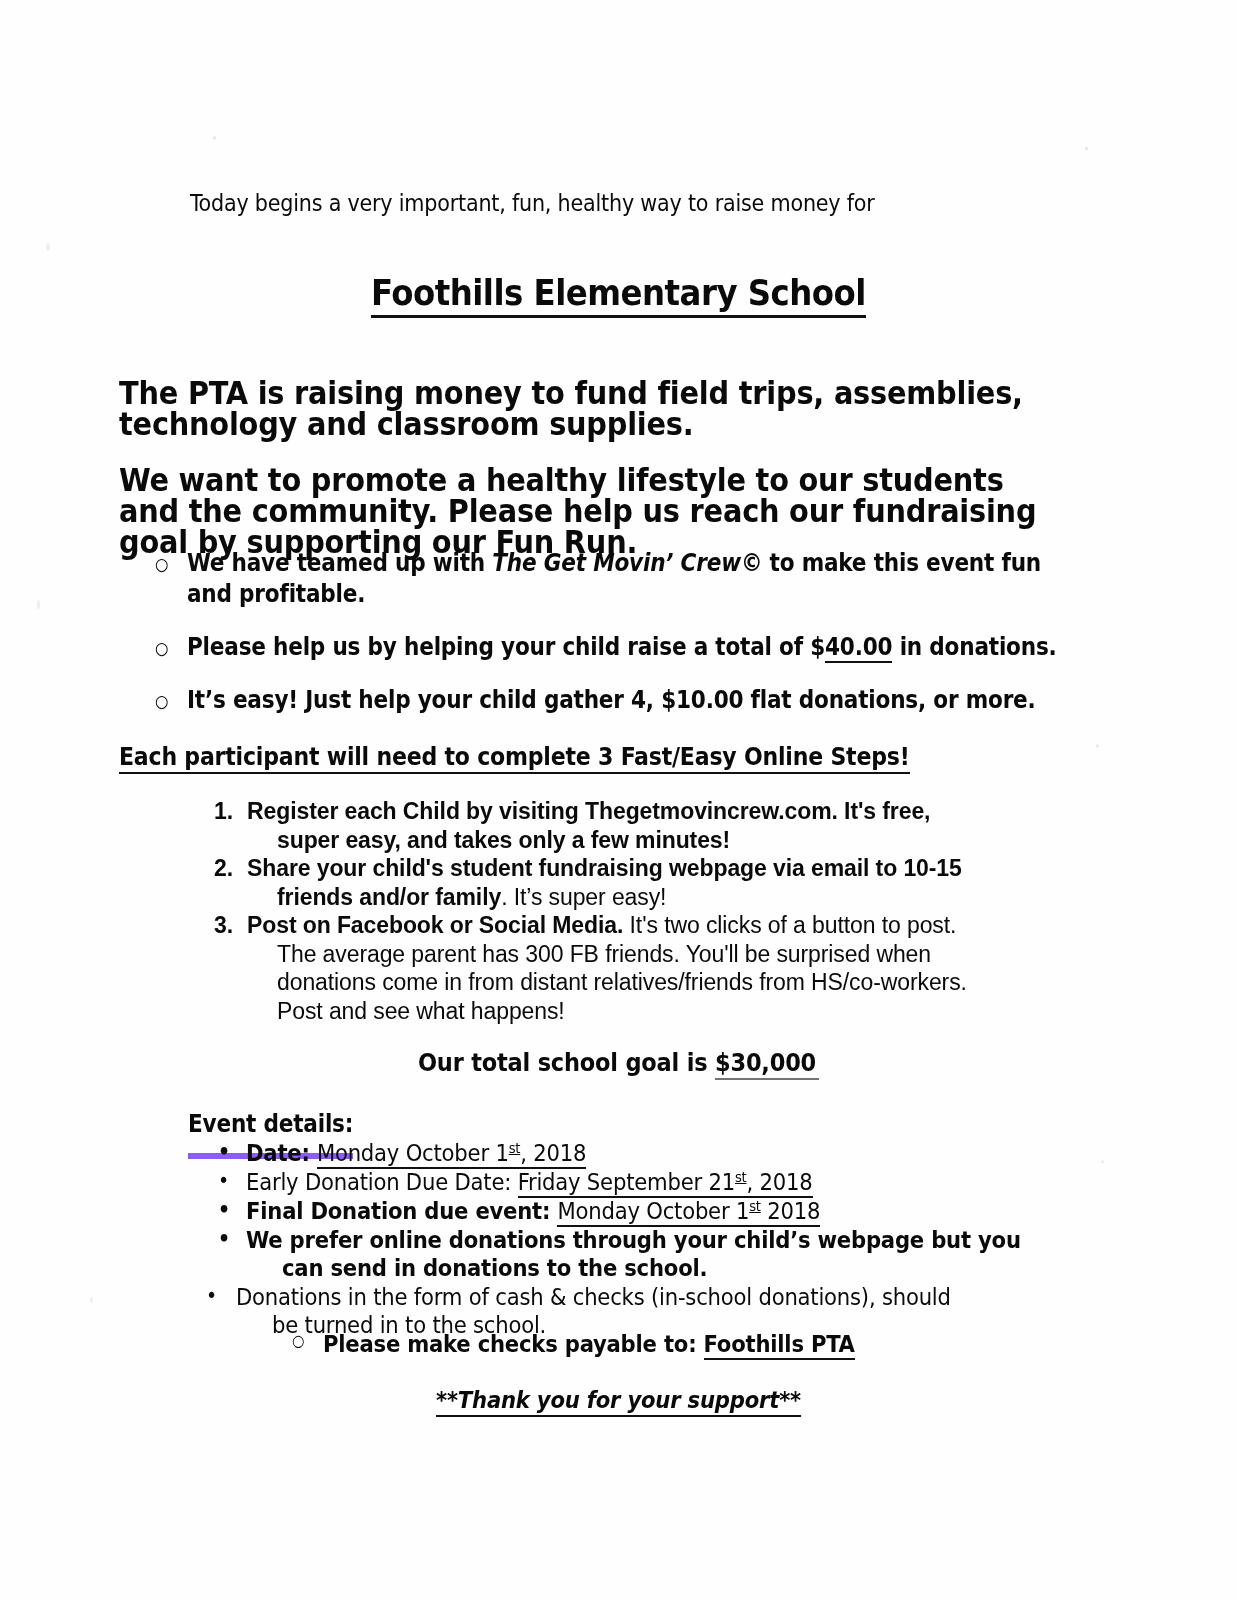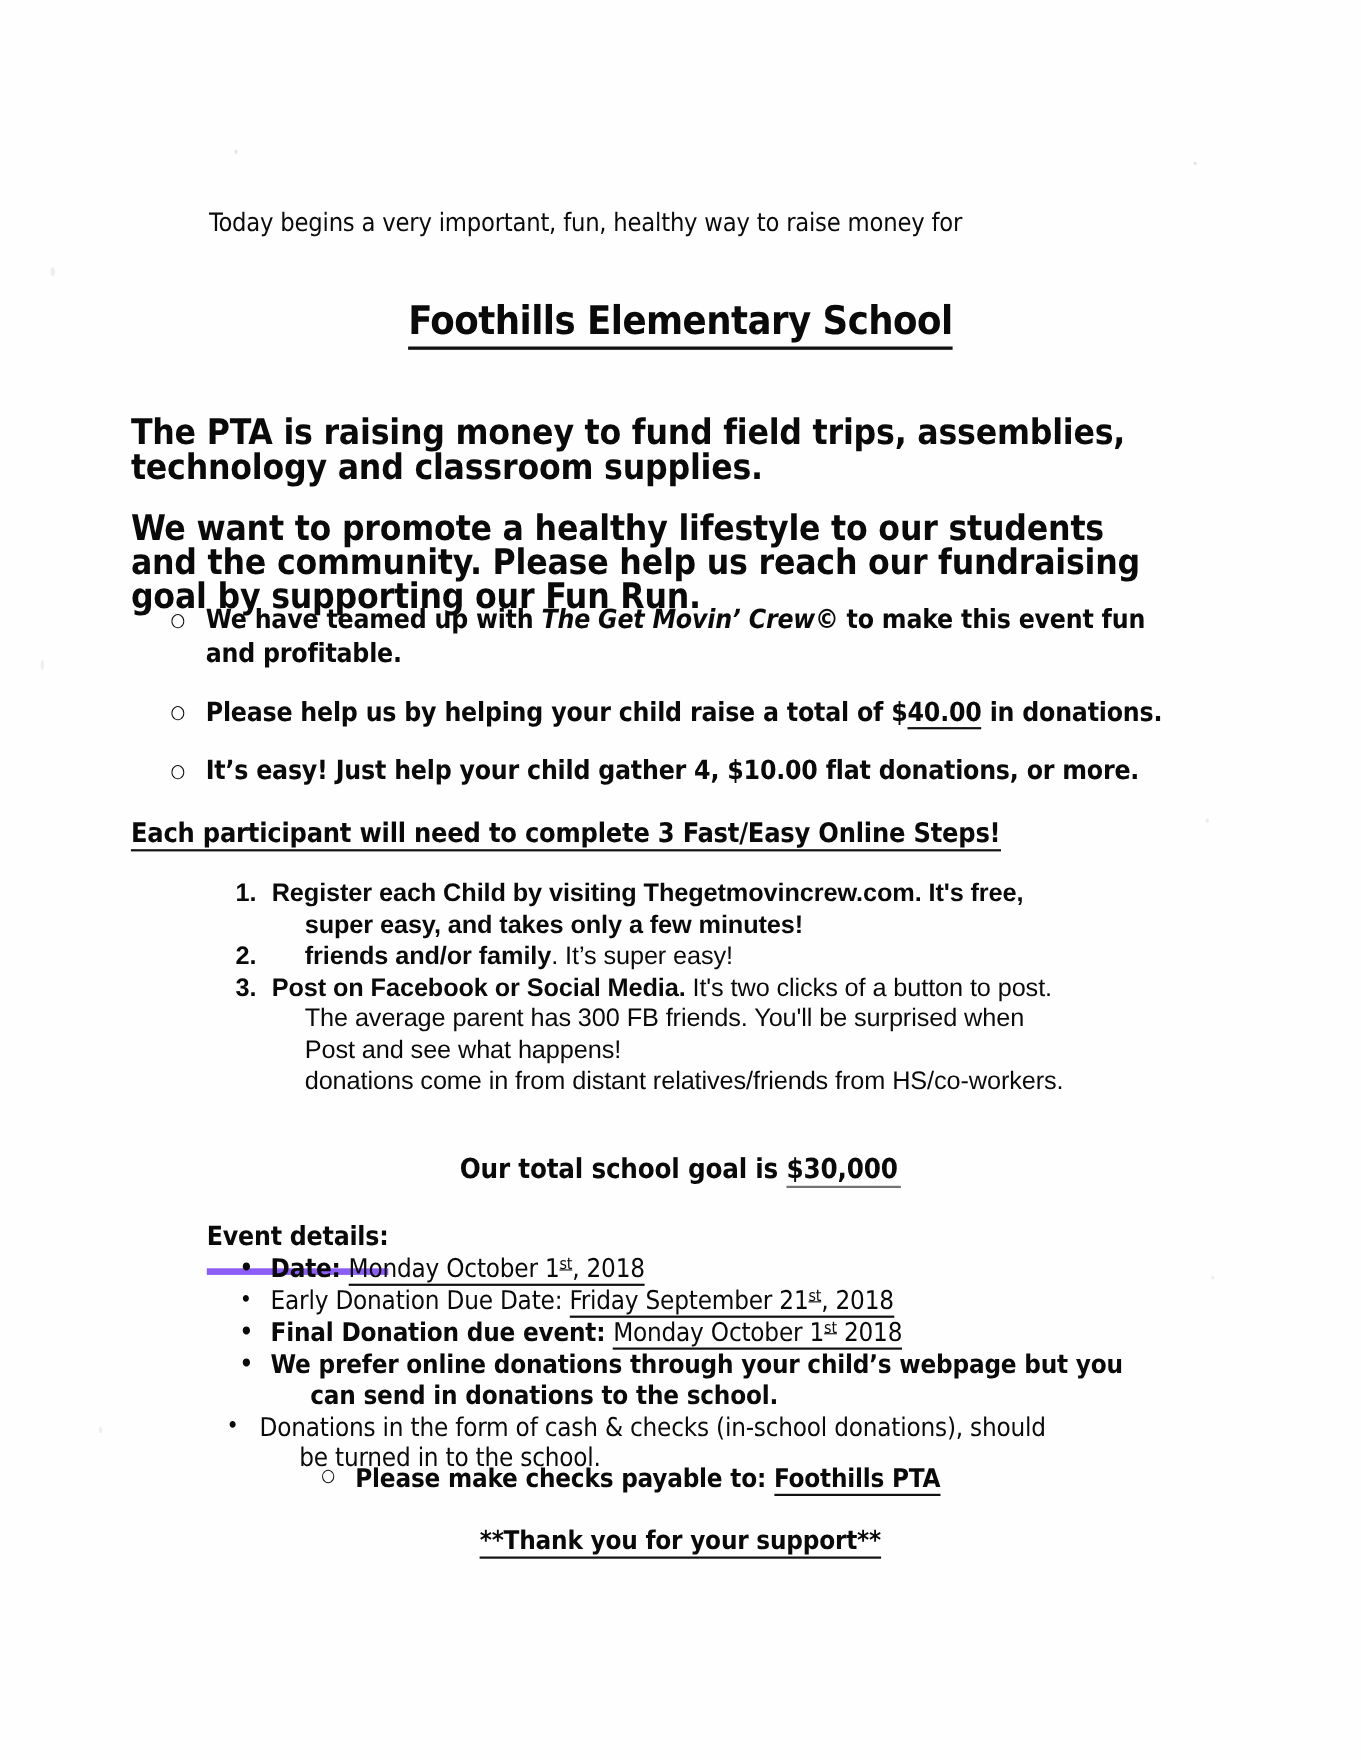--- a/index.html
+++ b/index.html
@@ -220,21 +220,21 @@
 
   .thanks {
     position: absolute;
     left: 0;
     right: 0;
     top: 1386px;
     text-align: center;
     font-size: 23.5px;
     font-weight: 700;
   }
-  .thanks span { border-bottom: 2px solid #111; padding-bottom: 1px; }
+  .thanks span { border-bottom: 2px solid #111; padding-bottom: 1px; font-style: italic; }
 </style>
 </head>
 <body>
 
 <div class="page">
 
   <div class="speck" style="left:213px;top:136px;width:3px;height:4px;opacity:.45;"></div>
   <div class="speck" style="left:1085px;top:147px;width:3px;height:3px;opacity:.5;"></div>
   <div class="speck" style="left:46px;top:243px;width:4px;height:8px;opacity:.3;"></div>
   <div class="speck" style="left:37px;top:600px;width:3px;height:9px;opacity:.3;"></div>
@@ -280,29 +280,30 @@
     <div class="nlist">
 
       <div class="nrow">
         <span class="num">1.</span>
         <span class="b">Register each Child by visiting Thegetmovincrew.com.  It's free,</span>
         <span class="sub b">super easy, and takes only a few minutes!</span>
       </div>
 
       <div class="nrow">
         <span class="num">2.</span>
+        <span class="b">Share your child's student fundraising webpage via email to 10-15</span>
         <span class="sub"><span class="b">friends and/or family</span><span>. It’s super easy!</span></span>
       </div>
 
       <div class="nrow">
         <span class="num">3.</span>
         <span class="b">Post on Facebook or Social Media.</span><span> It's two clicks of a button to post.</span>
         <span class="sub">The average parent has 300 FB friends. You'll be surprised when</span>
+        <span class="sub">donations come in from distant relatives/friends from HS/co-workers.</span>
         <span class="sub">Post and see what happens!</span>
-        <span class="sub">donations come in from distant relatives/friends from HS/co-workers.</span>
       </div>
 
     </div>
 
     <div class="t goal">
       <span>Our total school goal is </span><span class="amt">$30,000</span>
     </div>
 
     <div class="t ev-head">
       <span>Event details:</span>

